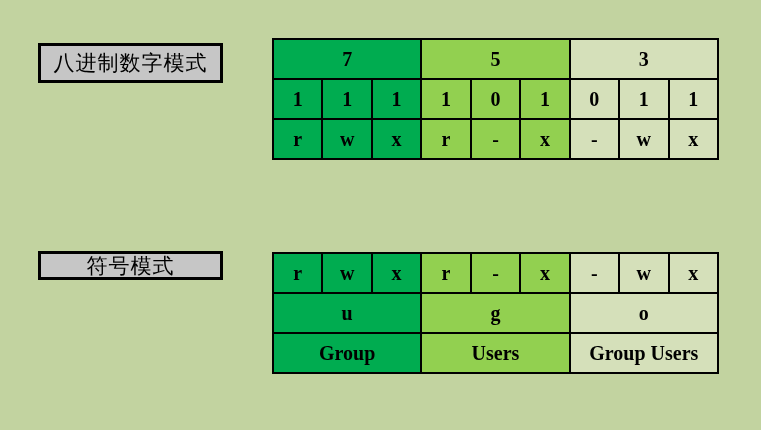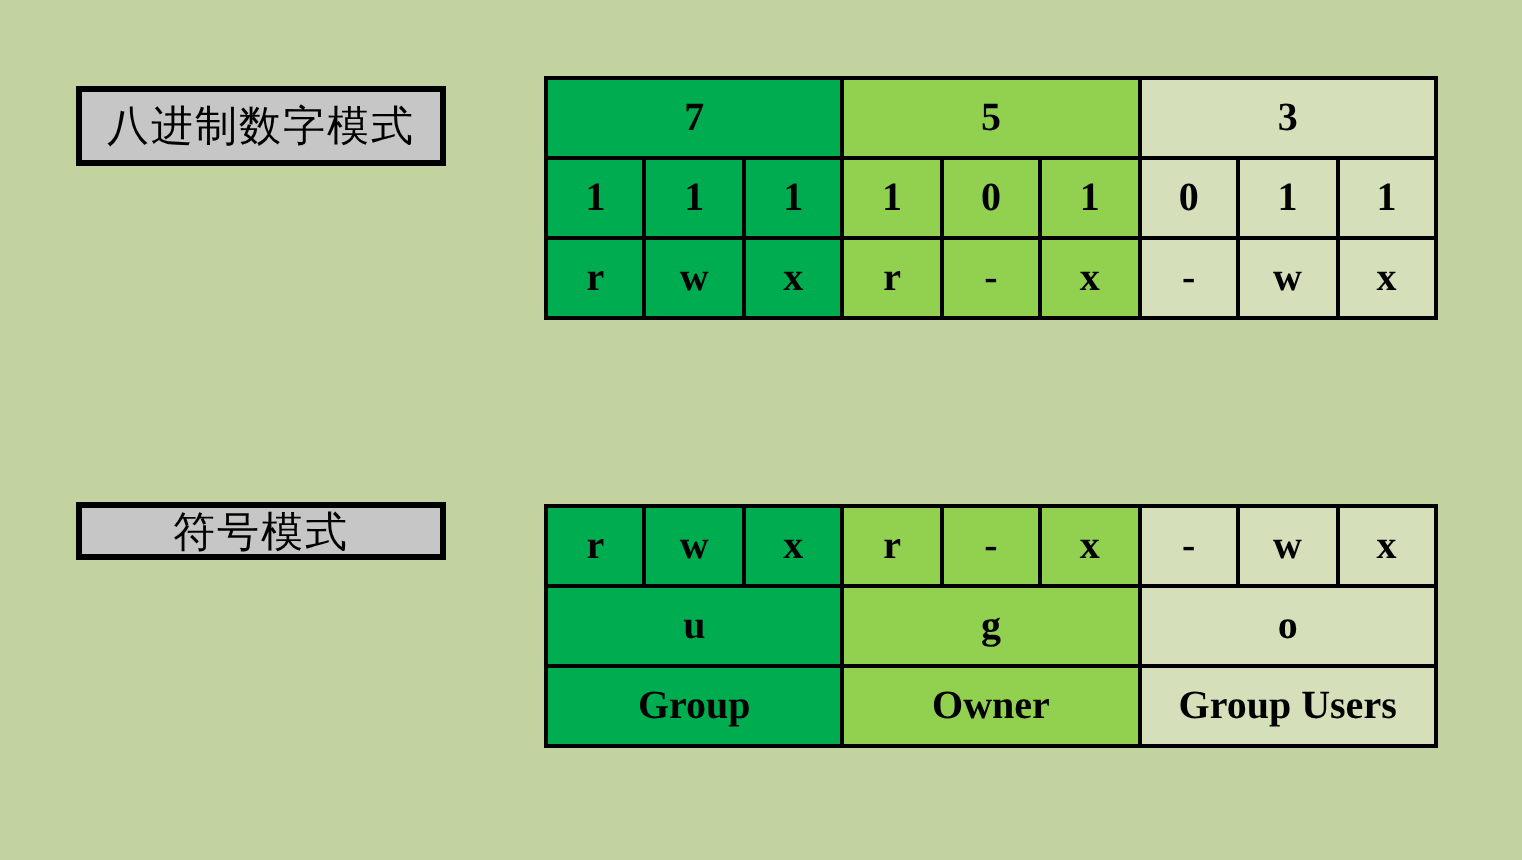--- a/index.html
+++ b/index.html
@@ -107,17 +107,17 @@
     <td class="g3">w</td>
     <td class="g3">x</td>
   </tr>
   <tr>
     <td colspan="3" class="g1">u</td>
     <td colspan="3" class="g2">g</td>
     <td colspan="3" class="g3">o</td>
   </tr>
   <tr>
     <td colspan="3" class="g1">Group</td>
-    <td colspan="3" class="g2">Owner</td>
+    <td colspan="3" class="g2">Users</td>
     <td colspan="3" class="g3">Group Users</td>
   </tr>
 </tbody>
   </table>
 
 </body></html>

